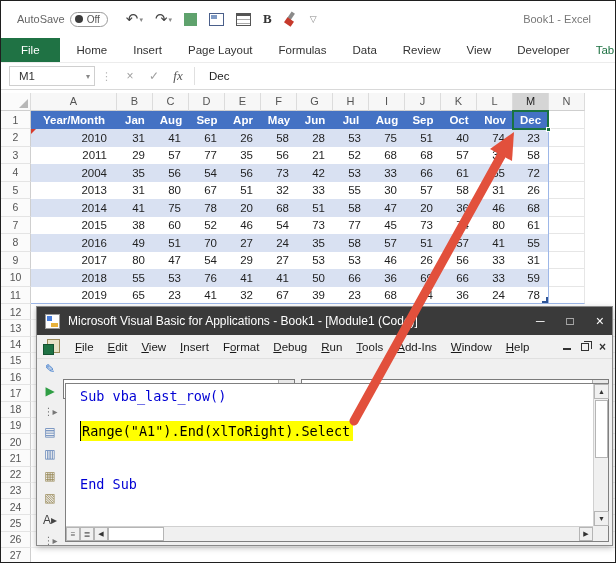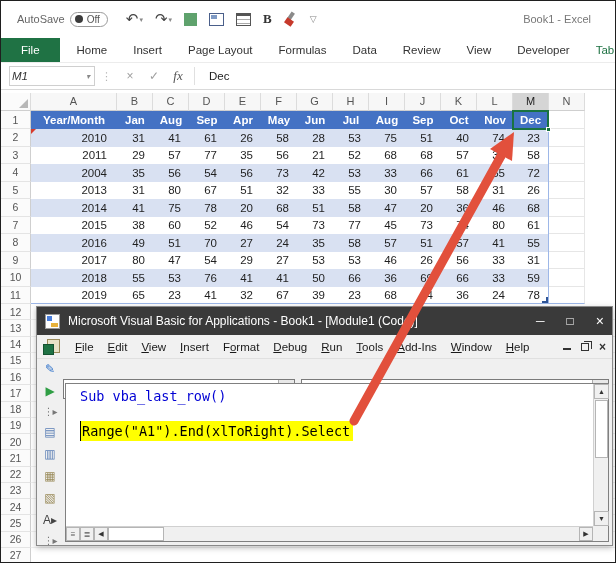--- a/index.html
+++ b/index.html
@@ -32,21 +32,21 @@
   .xl-tabs{position:absolute;left:0;top:36px;right:0;height:26px;background:#fff;display:flex;
            align-items:center;gap:0;font-size:11.5px;border-bottom:1px solid #ececec;}
   .rtab{padding:5px 13px;color:#333;white-space:nowrap;}
   .rtab.file{background:#1f7244;color:#fff;padding:6px 20px;margin-right:4px;}
   .rtab.accent{color:#1f7244;}
 
   
   .xl-formula{position:absolute;left:0;top:62px;right:0;height:27px;background:#fff;display:flex;
               align-items:center;border-bottom:1px solid #d9d9d9;font-size:11.5px;}
   .namebox{width:86px;height:20px;margin-left:8px;border:1px solid #cfcfcf;display:flex;align-items:center;
-           padding:0 4px 0 2px;color:#333;font-style:italic;}
+           padding:0 4px 0 9px;color:#333;}
   .namebox .nb-caret{margin-left:auto;font-size:8px;color:#888;}
   .fb-dots{color:#b5b5b5;margin:0 6px;font-size:11px;}
   .fb-btn{width:24px;text-align:center;color:#a0a0a0;font-size:12px;}
   .fb-fx{font-family:"Liberation Serif",serif;font-style:italic;color:#555;font-size:13px;}
   .fb-sep{width:1px;height:18px;background:#e0e0e0;margin:0 4px;}
   .fb-value{margin-left:10px;color:#222;}
 
   
   #sheet{position:absolute;left:0;top:92px;right:0;bottom:0;background:#fff;}
   .ch-row{display:flex;height:18px;}
@@ -515,20 +515,21 @@
             <span class="cbtn">▼</span>
           </div>
         </div>
         <div class="code-wrap">
           <div class="code-area" id="code-lines">
               <div class="code-line kw">Sub vba_last_row()</div>
               <div class="code-line"></div>
               <div class="code-line"><span class="hl">Range("A1").End(xlToRight).Select</span></div>
               <div class="code-line"></div>
               <div class="code-line"></div>
+              <div class="code-line kw">End Sub</div>
             </div>
           <div class="vscroll">
             <span class="vs-btn vs-up">▲</span>
             <span class="vs-thumb"></span>
             <span class="vs-btn vs-down">▼</span>
           </div>
           <div class="hscroll">
             <span class="hs-btn hs-view">≡</span>
             <span class="hs-btn hs-view">≣</span>
             <span class="hs-btn">◀</span>

